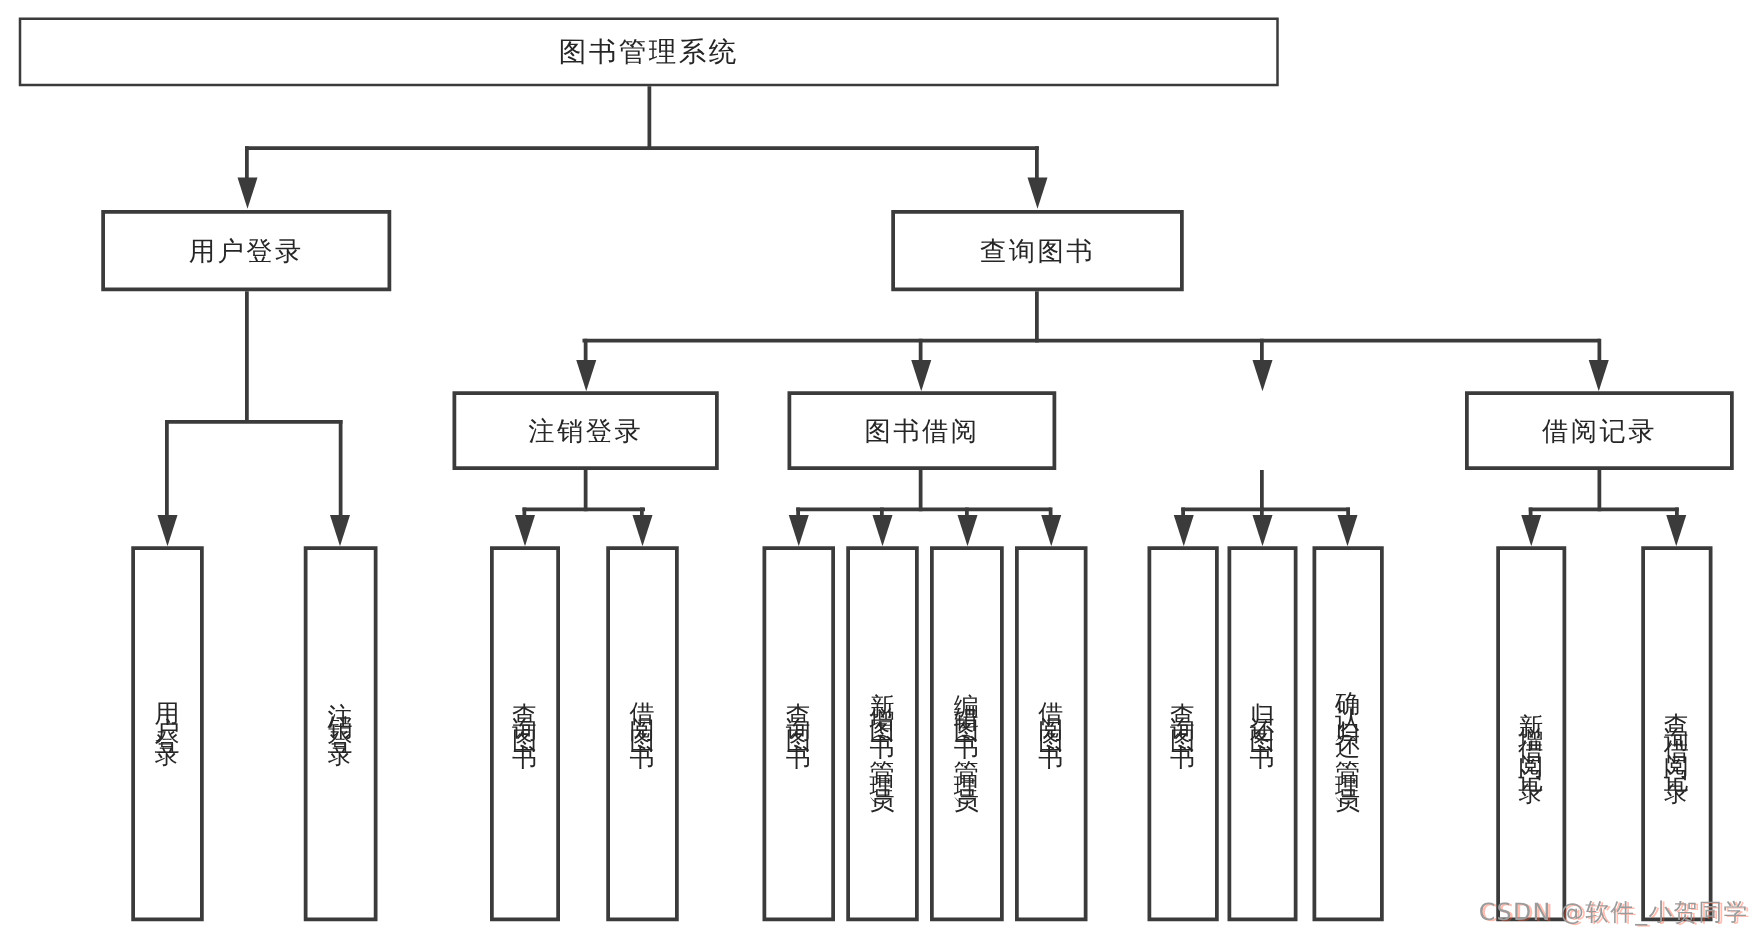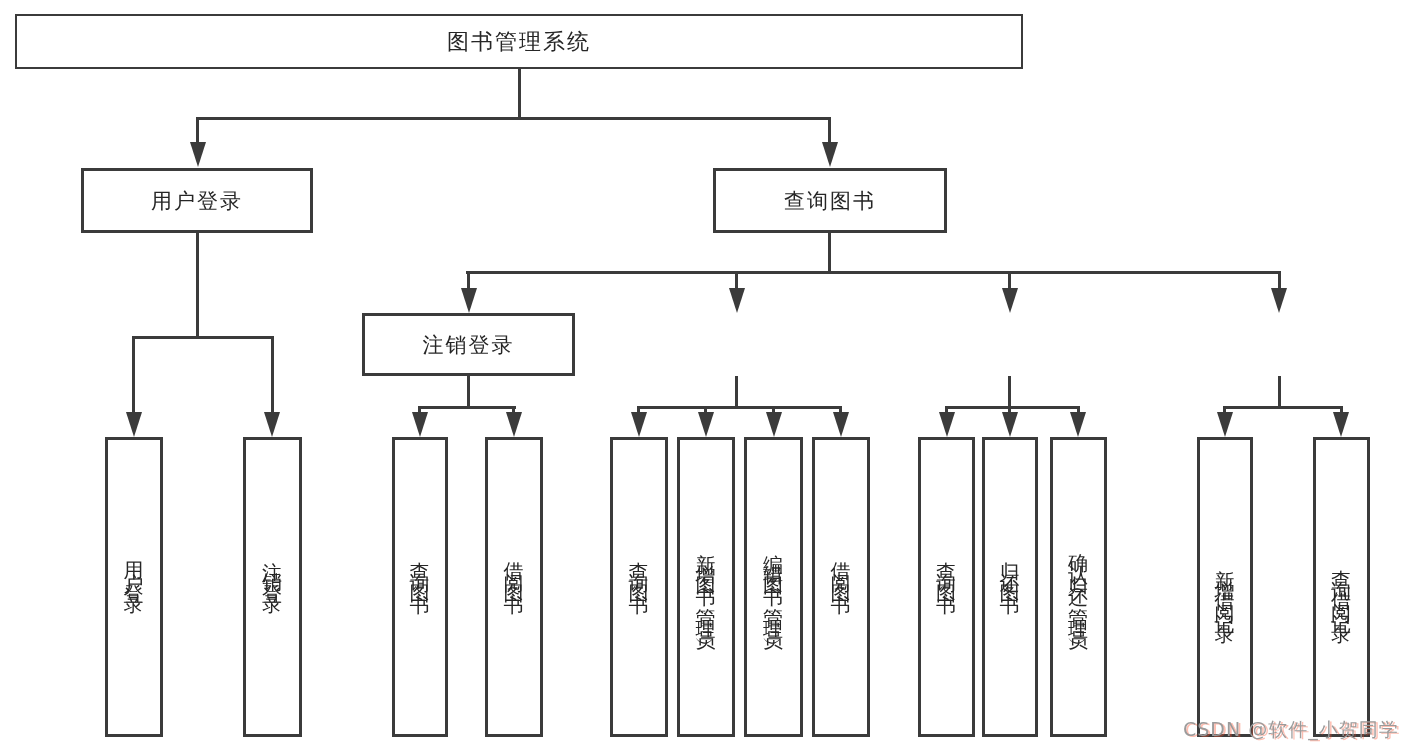--- a/index.html
+++ b/index.html
@@ -40,20 +40,22 @@
 <body>
 
 <div class="canvas">
 
   <div class="node hnode root" style="left:15px;top:14px;width:1008px;height:55px">图书管理系统</div>
 
   <div class="node hnode" style="left:81px;top:168px;width:232px;height:65px">用户登录</div>
   <div class="node hnode" style="left:713px;top:168px;width:234px;height:65px">查询图书</div>
 
   <div class="node hnode" style="left:362px;top:313px;width:213px;height:63px">注销登录</div>
+  <div class="node hnode" style="left:630px;top:313px;width:215px;height:63px">图书借阅</div>
+  <div class="node hnode" style="left:1172px;top:313px;width:215px;height:63px">借阅记录</div>
 
   <div class="node vnode short" style="left:105px;top:437px;width:58px;height:300px">用户登录</div>
   <div class="node vnode short" style="left:243px;top:437px;width:59px;height:300px">注销登录</div>
 
   <div class="node vnode short" style="left:392px;top:437px;width:56px;height:300px">查询图书</div>
   <div class="node vnode short" style="left:485px;top:437px;width:58px;height:300px">借阅图书</div>
 
   <div class="node vnode short" style="left:610px;top:437px;width:58px;height:300px">查询图书</div>
   <div class="node vnode" style="left:677px;top:437px;width:58px;height:300px">新增图书（管理员）</div>
   <div class="node vnode" style="left:744px;top:437px;width:59px;height:300px">编辑图书（管理员）</div>

